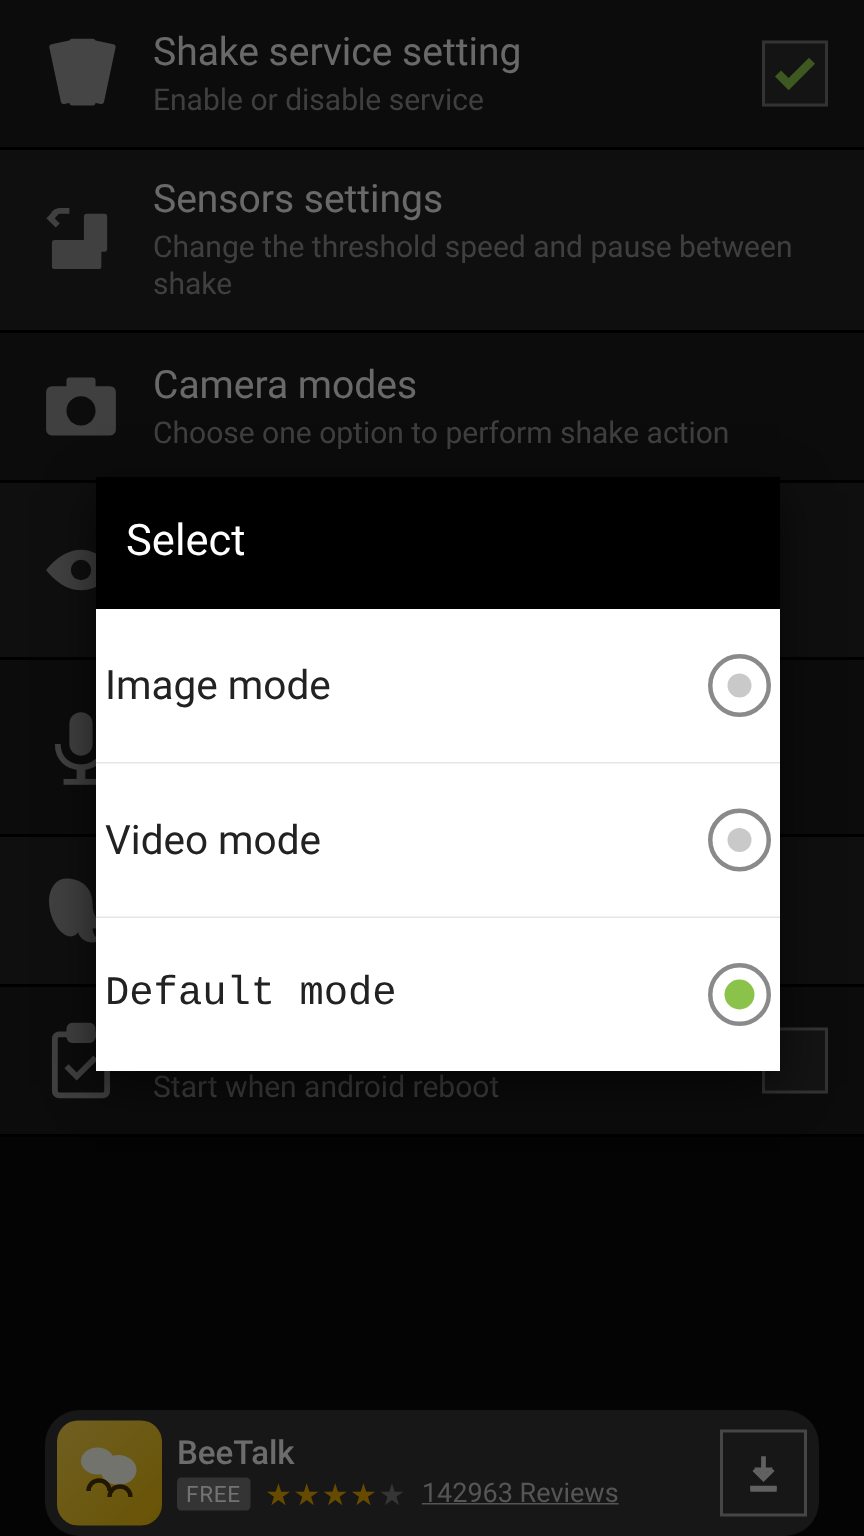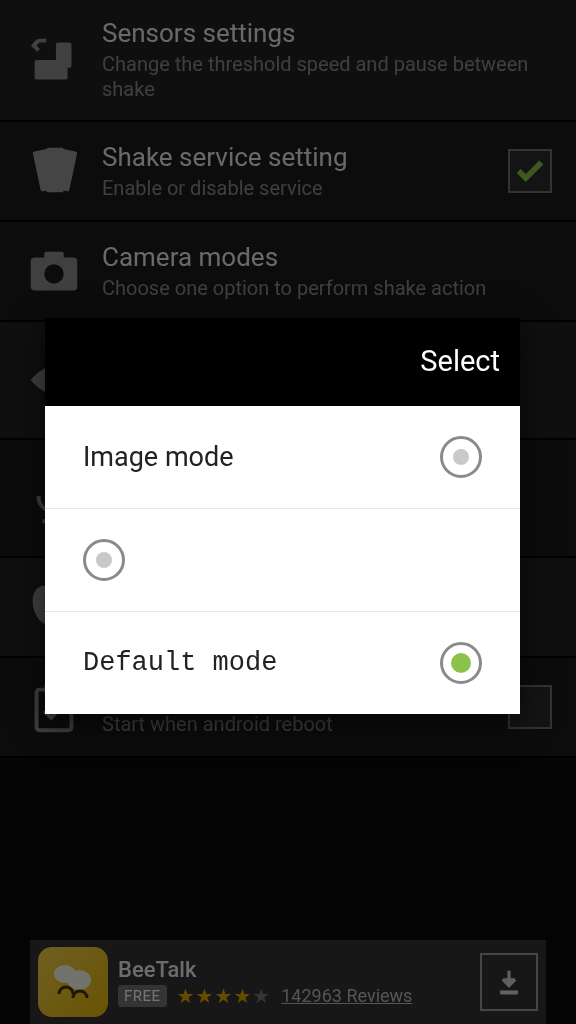--- a/index.html
+++ b/index.html
@@ -13,85 +13,85 @@
   .row-icon { width: 84px; display: flex; align-items: center; justify-content: center; flex-shrink: 0; }
   .row-icon svg { width: 62px; height: 62px; }
   .row-text { flex: 1; padding: 0 6px; }
   .row-title { color: #e9e9e9; font-size: 26px; font-weight: 400; margin-bottom: 4px; }
   .row-sub { color: #8c8c8c; font-size: 20px; line-height: 1.25; }
   .row-action { width: 60px; display: flex; align-items: center; justify-content: center; flex-shrink: 0; }
   .checkbox { width: 44px; height: 44px; border: 2px solid #717171; background: #2e2e2e; display: flex; align-items: center; justify-content: center; }
   .checkbox svg { width: 34px; height: 34px; }
 
   
-  .ad { position: absolute; left: 30px; right: 30px; bottom: 0; height: 84px; background: #333; display: flex; align-items: center; padding: 6px 8px; gap: 10px; }
+  .ad { position: absolute; left: 30px; right: 30px; bottom: 0; height: 84px; background: #333; display: flex; align-items: center; padding: 6px 8px; gap: 10px; border-radius: 23px; }
   .ad-icon { width: 70px; height: 70px; border-radius: 14px; background: linear-gradient(135deg,#f6d24a,#e8b90a); display:flex; align-items:center; justify-content:center; }
   .ad-icon svg { width: 48px; height: 48px; }
   .ad-body { flex: 1; color: #ddd; }
   .ad-title { font-size: 22px; font-weight: 500; color: #f0f0f0; }
   .ad-meta { display: flex; align-items: center; gap: 10px; margin-top: 2px; }
   .badge-free { background: #737373; color: #fff; font-size: 15px; padding: 2px 6px; border-radius: 3px; letter-spacing: 0.5px; }
   .stars { color: #e1a500; font-size: 20px; letter-spacing: 1px; }
   .stars .dim { color: #777; }
   .ad-reviews { color: #bdbdbd; font-size: 18px; text-decoration: underline; }
   .ad-dl { width: 58px; height: 58px; border: 2px solid #9b9b9b; display:flex; align-items:center; justify-content:center; }
   .ad-dl svg { width: 30px; height: 30px; fill:#d8d8d8; }
 
   
-  .dialog { position: absolute; left: 45px; right: 56px; top: 318px; z-index: 10; background: #fff; box-shadow: 0 10px 30px rgba(0,0,0,0.6); text-align: right; }
+  .dialog { position: absolute; left: 64px; right: 56px; top: 318px; z-index: 10; background: #fff; box-shadow: 0 10px 30px rgba(0,0,0,0.6); }
   .dialog-title { background: #000; color: #fff; font-size: 29px; padding: 26px 20px 28px; }
-  .dialog-item { display: flex; align-items: center; justify-content: space-between; padding: 30px 38px; border-bottom: 1px solid #e6e6e6; }
+  .dialog-item { display: flex; align-items: center; justify-content: space-between; padding: 30px 6px; border-bottom: 1px solid #e6e6e6; }
   .dialog-item:last-child { border-bottom: none; font-family: Liberation Mono, monospace; }
   .dialog-label { color: #222; font-size: 27px; }
   .radio { width: 42px; height: 42px; border: 3px solid #8a8a8a; border-radius: 50%; display: flex; align-items: center; justify-content: center; background: #fff; }
   .radio-inner { width: 16px; height: 16px; border-radius: 50%; background: #c9c9c9; }
   .radio.selected .radio-inner { width: 20px; height: 20px; background: #8bc34a; }
 </style>
 </head>
 <body>
 
 <div class="screen">
 
   <div class="settings-list">
 
-    <div class="setting-row alt">
-      <div class="row-icon">
-        <svg viewBox="0 0 64 64" fill="#8f8f8f">
-            <rect x="12" y="32" width="34" height="20" rx="2"></rect>
-            <rect x="34" y="14" width="16" height="26" rx="2"></rect>
-            <path d="M12 18c0-3 2-6 6-6h6" fill="none" stroke="#8f8f8f" stroke-width="4"></path>
-            <path d="M16 12l-5 5 5 5" fill="none" stroke="#8f8f8f" stroke-width="4"></path>
-          </svg>
-      </div>
-      <div class="row-text">
-        <div class="row-title">Sensors settings</div>
-        <div class="row-sub">Change the threshold speed and pause between shake</div>
-      </div>
-    </div>
-
     <div class="setting-row">
       <div class="row-icon">
         <svg viewBox="0 0 64 64">
             <g fill="#9a9a9a">
               <rect x="14" y="10" width="18" height="42" rx="2" transform="rotate(-12 23 31)"></rect>
               <rect x="24" y="8" width="18" height="46" rx="2"></rect>
               <rect x="34" y="10" width="18" height="42" rx="2" transform="rotate(12 43 31)"></rect>
             </g>
           </svg>
       </div>
       <div class="row-text">
         <div class="row-title">Shake service setting</div>
         <div class="row-sub">Enable or disable service</div>
       </div>
       <div class="row-action">
         <div class="checkbox">
           <svg viewBox="0 0 24 24">
               <path fill="none" stroke="#8bc34a" stroke-width="4" d="M4 12l5 5L20 6"></path>
             </svg>
         </div>
+      </div>
+    </div>
+
+    <div class="setting-row alt">
+      <div class="row-icon">
+        <svg viewBox="0 0 64 64" fill="#8f8f8f">
+            <rect x="12" y="32" width="34" height="20" rx="2"></rect>
+            <rect x="34" y="14" width="16" height="26" rx="2"></rect>
+            <path d="M12 18c0-3 2-6 6-6h6" fill="none" stroke="#8f8f8f" stroke-width="4"></path>
+            <path d="M16 12l-5 5 5 5" fill="none" stroke="#8f8f8f" stroke-width="4"></path>
+          </svg>
+      </div>
+      <div class="row-text">
+        <div class="row-title">Sensors settings</div>
+        <div class="row-sub">Change the threshold speed and pause between shake</div>
       </div>
     </div>
 
     <div class="setting-row">
       <div class="row-icon">
         <svg viewBox="0 0 64 64" fill="#8f8f8f">
             <rect x="8" y="18" width="48" height="34" rx="4"></rect>
             <rect x="22" y="12" width="20" height="10" rx="2"></rect>
             <circle cx="32" cy="35" r="10" fill="#1b1b1b"></circle>
           </svg>
@@ -191,20 +191,21 @@
     <div class="dialog-title">Select</div>
 
     <div class="dialog-item">
       <span class="dialog-label">Image mode</span>
       <span class="radio">
           <span class="radio-inner"></span>
         </span>
     </div>
 
     <div class="dialog-item">
+      <span class="dialog-label">Video mode</span>
       <span class="radio">
           <span class="radio-inner"></span>
         </span>
     </div>
 
     <div class="dialog-item">
       <span class="dialog-label">Default mode</span>
       <span class="radio selected">
           <span class="radio-inner"></span>
         </span>

